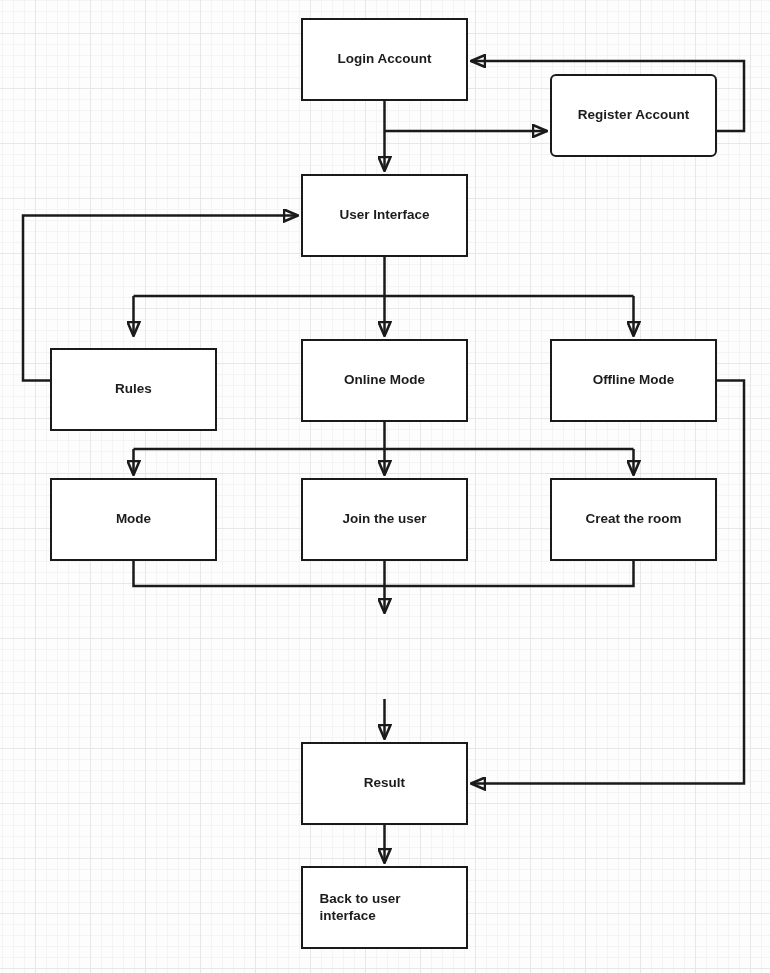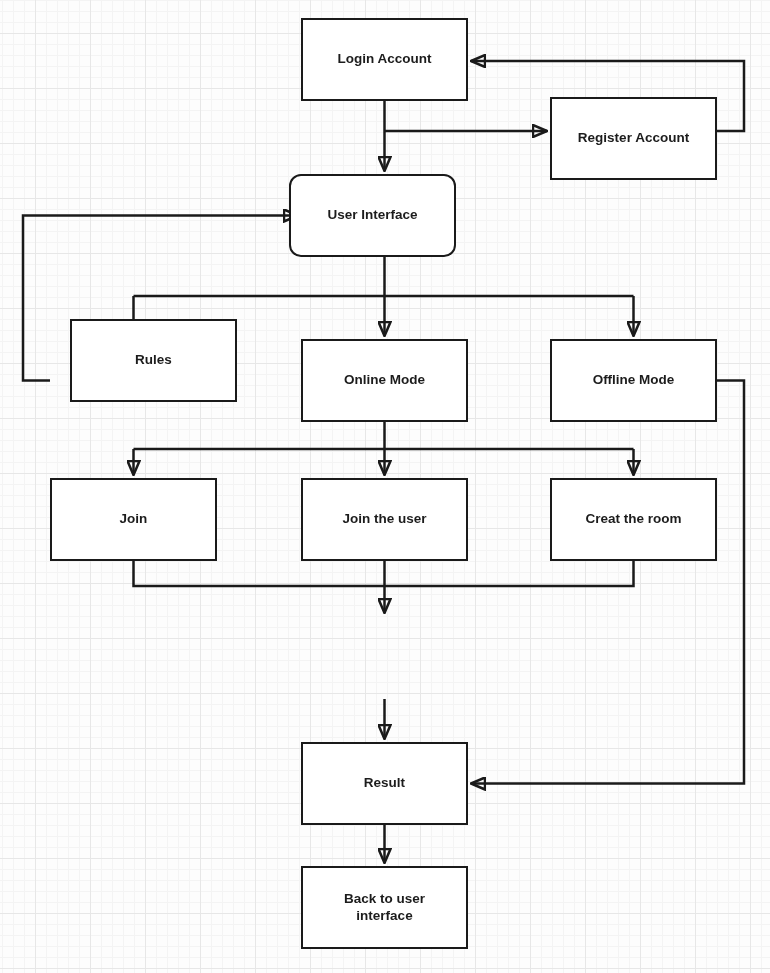--- a/index.html
+++ b/index.html
@@ -43,21 +43,20 @@
     box-sizing: border-box;
     background: #ffffff;
     border: 2.5px solid #1a1a1a;
     display: flex;
     align-items: center;
     justify-content: center;
   }
   .node .label {
     display: block;
     max-width: 130px;
-    text-align: center;
     font-size: 13.5px;
     font-weight: bold;
     line-height: 1.2;
     color: #1c1c1c;
   }
 </style>
 </head>
 <body>
 
 <div class="canvas">
@@ -95,42 +94,42 @@
 
     <path d="M717 380.5 L744 380.5 L744 783.5 L471 783.5" marker-end="url(#arrowhead)"></path>
 
     <path d="M384.5 825 L384.5 863" marker-end="url(#arrowhead)"></path>
   </svg>
 
   <div class="node" style="left:301px; top:18px;">
     <span class="label">Login Account</span>
   </div>
 
-  <div class="node" style="left:550px; top:97px;">
+  <div class="node" style="left:550px; top:74px;border-radius:6px;">
     <span class="label">Register Account</span>
   </div>
 
-  <div class="node" style="left:289px; top:174px;border-radius:12px;">
+  <div class="node" style="left:301px; top:174px;">
     <span class="label">User Interface</span>
   </div>
 
-  <div class="node" style="left:50px; top:319px;margin-left:20px;">
+  <div class="node" style="left:50px; top:348px;">
     <span class="label">Rules</span>
   </div>
 
   <div class="node" style="left:550px; top:339px;">
     <span class="label">Offline Mode</span>
   </div>
 
   <div class="node" style="left:301px; top:339px;">
     <span class="label">Online Mode</span>
   </div>
 
   <div class="node" style="left:50px; top:478px;">
-    <span class="label">Join</span>
+    <span class="label">Mode</span>
   </div>
 
   <div class="node" style="left:301px; top:478px;">
     <span class="label">Join the user</span>
   </div>
 
   <div class="node" style="left:550px; top:478px;">
     <span class="label">Creat the room</span>
   </div>
 

